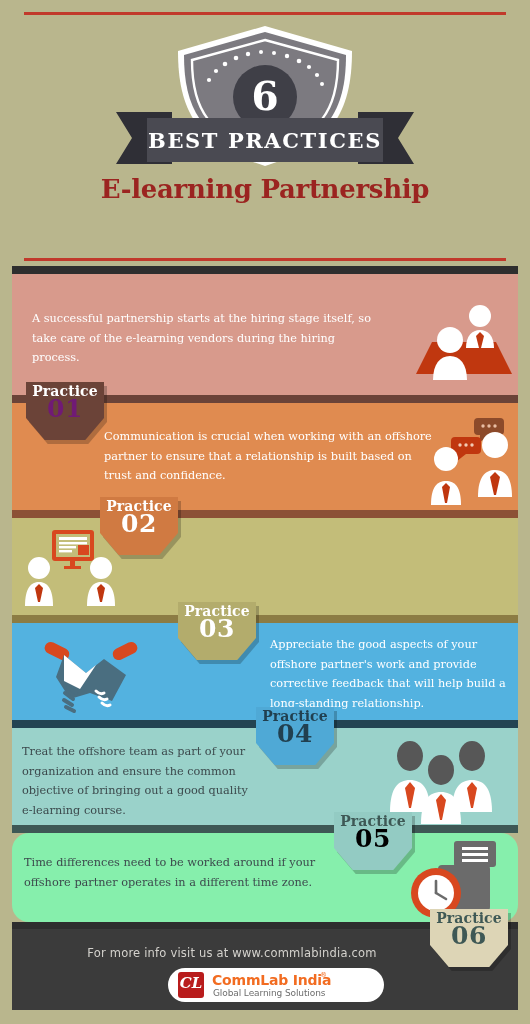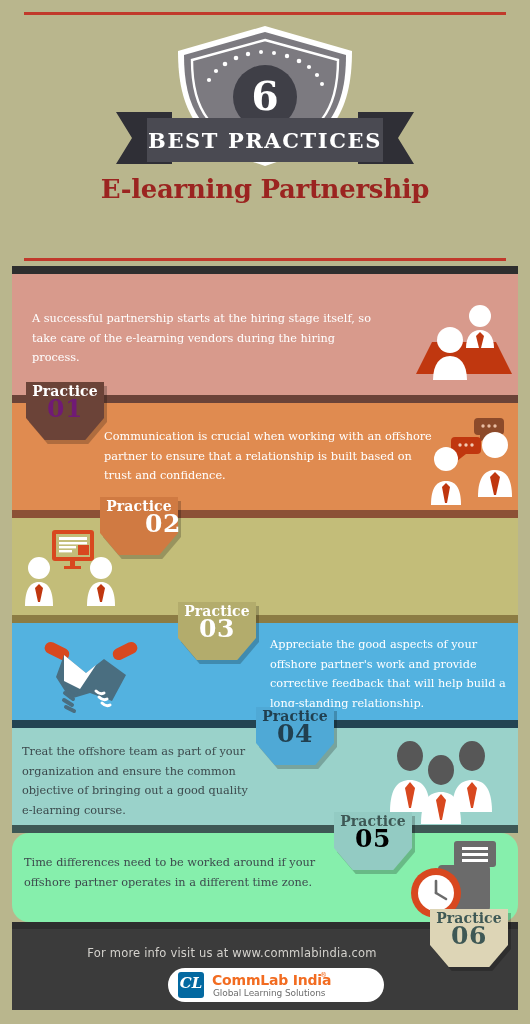--- a/index.html
+++ b/index.html
@@ -64,21 +64,21 @@
   .footer .capstrip{position:absolute;left:0;top:0;width:100%;height:7px;background:#2e2e2e;}
   .foot-txt{
     position:absolute;left:0;top:24px;width:440px;text-align:center;
     color:#d4d2cd;font-family:"DejaVu Sans", sans-serif;font-size:11.5px;letter-spacing:0.2px;
   }
   .logo-pill{
     position:absolute;left:156px;top:46px;width:216px;height:34px;
     background:#ffffff;border-radius:17px;
   }
   .logo-mark{
-    position:absolute;left:10px;top:4px;width:26px;height:26px;background:#0369a1;border-radius:3px;
+    position:absolute;left:10px;top:4px;width:26px;height:26px;background:#b91c1c;border-radius:3px;
   }
   .logo-mark span{
     position:absolute;left:0;top:2px;width:26px;text-align:center;color:#fff;
     font-family:"DejaVu Serif", serif;font-style:italic;font-weight:bold;font-size:15px;
   }
   .logo-name{
     position:absolute;left:44px;top:4px;color:#f26c21;
     font-family:"DejaVu Sans", sans-serif;font-weight:bold;font-size:14px;letter-spacing:-0.2px;
   }
   .logo-reg{position:absolute;left:152px;top:3px;color:#f26c21;font-family:"DejaVu Sans",sans-serif;font-size:7px;}
@@ -181,21 +181,21 @@
         <polygon points="75,57 80,62 76,80 74,80 70,62" fill="#c0370f"></polygon>
         <circle cx="26" cy="44" r="12" fill="#ffffff"></circle>
         <path d="M11 90 C11 72 17 66 26 66 C35 66 41 72 41 90 Z" fill="#ffffff"></path>
         <polygon points="26,68 30,72 27,88 25,88 22,72" fill="#c0370f"></polygon>
       </svg>
     </div>
     <div class="pbadge" style="left:88px;top:102px;">
       <div class="shadow"></div>
       <div class="face" style="background:#d07a42;"></div>
       <div class="lbl" style="color:#ffffff;">Practice</div>
-      <div class="num" style="color:#ffffff;padding-left:24px;">02</div>
+      <div class="num" style="color:#ffffff;">02</div>
     </div>
   </div>
 
   <div class="band" style="top:510px;height:105px;">
     <div class="capstrip" style="background:#8c5136;"></div>
     <div class="body" style="background:#c3bd79;">
 
       <svg class="icon" style="left:8px;top:8px;" width="104" height="82" viewBox="0 0 104 82">
         <rect x="32" y="4" width="42" height="31" rx="3" fill="#d8481f"></rect>
         <rect x="36" y="8" width="34" height="23" fill="#c3bd79"></rect>

